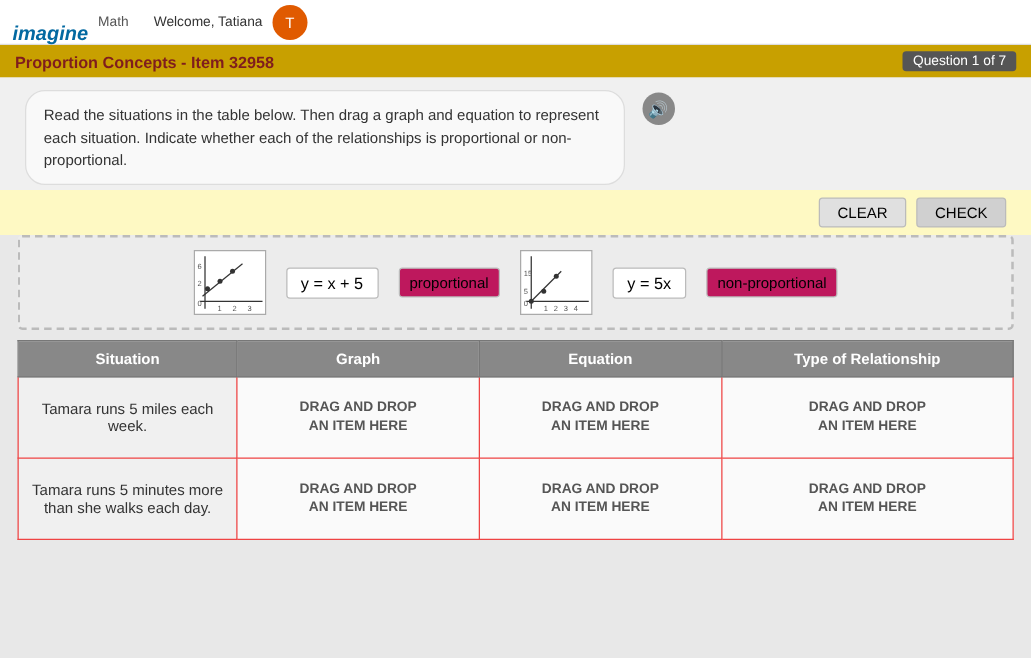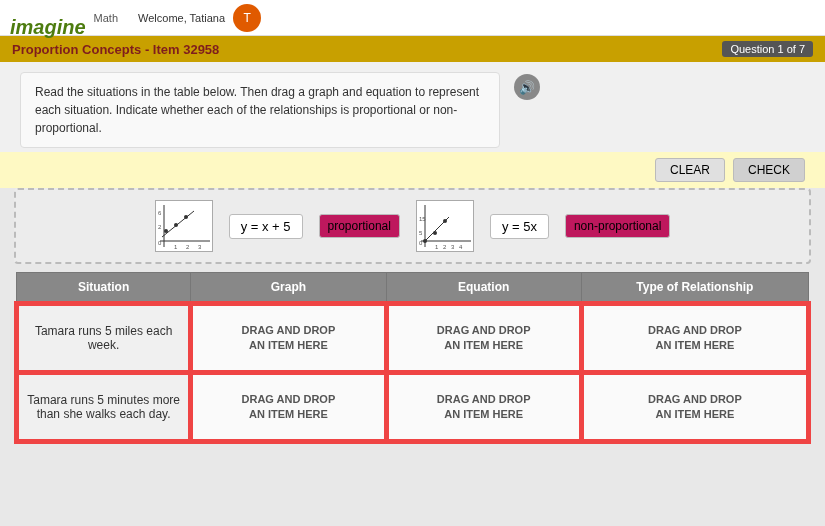--- a/index.html
+++ b/index.html
@@ -15,22 +15,22 @@
     
     .top-nav {
       background: #fff;
       display: flex;
       align-items: center;
       padding: 4px 10px;
       border-bottom: 1px solid #ddd;
       height: 36px;
     }
     .brand {
-      color: #4d7c0f;
-      font-size: 20px;
+      color: #0369a1;
+      font-size: 16px;
       font-weight: bold;
       margin-right: 8px;
       font-style: italic;
       margin-top: 20px;
     }
     .subject {
       color: #555;
       font-size: 11px;
       margin-right: 20px;
     }
@@ -95,21 +95,21 @@
       background: #555;
       color: white;
       padding: 2px 8px;
       border-radius: 3px;
       font-size: 11px;
     }
     .instructions {
       background: #f9f9f9;
       border: 1px solid #ddd;
       padding: 10px 14px;
-      border-radius: 4px;
+      border-radius: 16px;
       font-size: 12px;
       color: #333;
       line-height: 1.5;
       max-width: 480px;
     }
 
     
     .action-buttons {
       display: flex;
       justify-content: flex-end;
@@ -178,21 +178,21 @@
     }
     .drop-table th {
       background: #888;
       color: white;
       padding: 7px 10px;
       font-size: 12px;
       text-align: center;
       border: 1px solid #777;
     }
     .drop-table td {
-      border: 5px solid #ef4444;
+      border: 1px solid #ef4444;
       text-align: center;
       vertical-align: middle;
       padding: 8px 6px;
       background: #fafafa;
     }
     .drop-table td.situation-col {
       text-align: center;
       font-size: 12px;
       color: #333;
       background: #f0f0f0;

